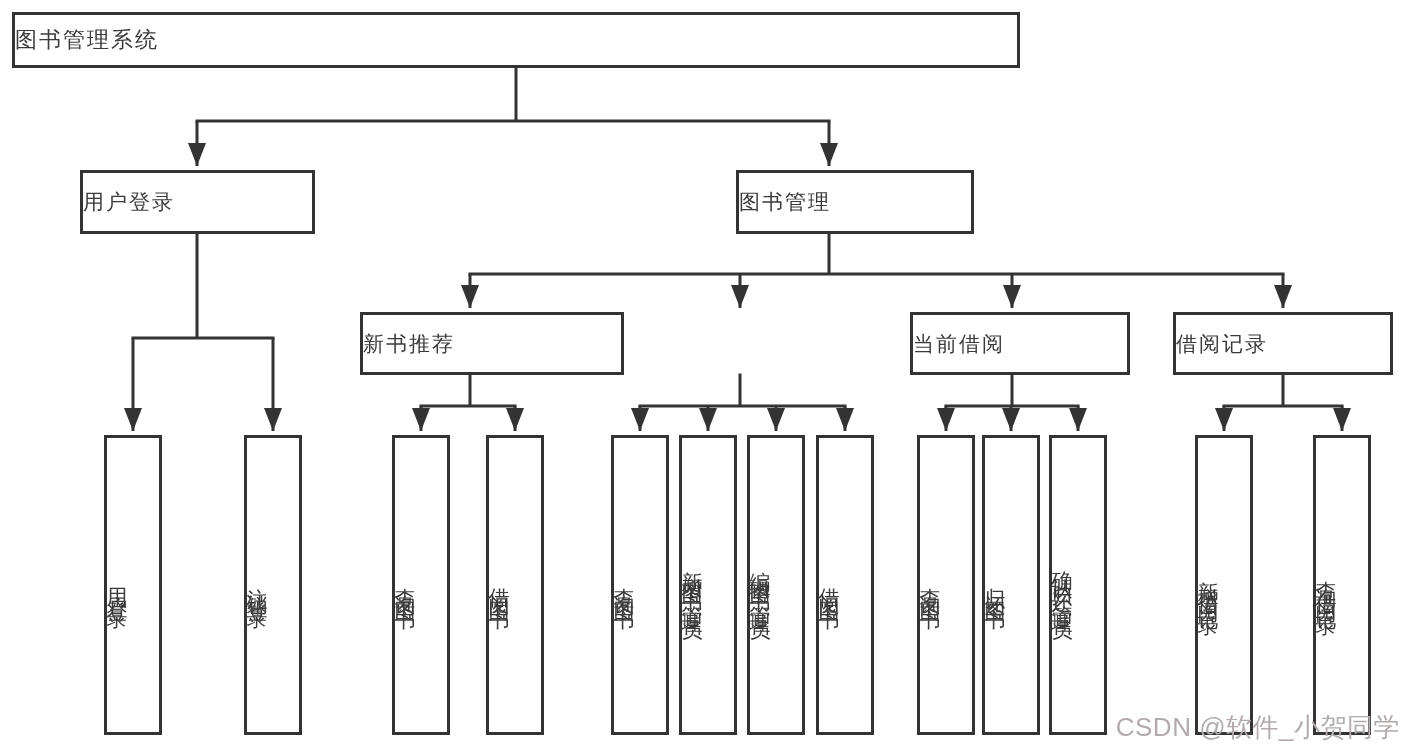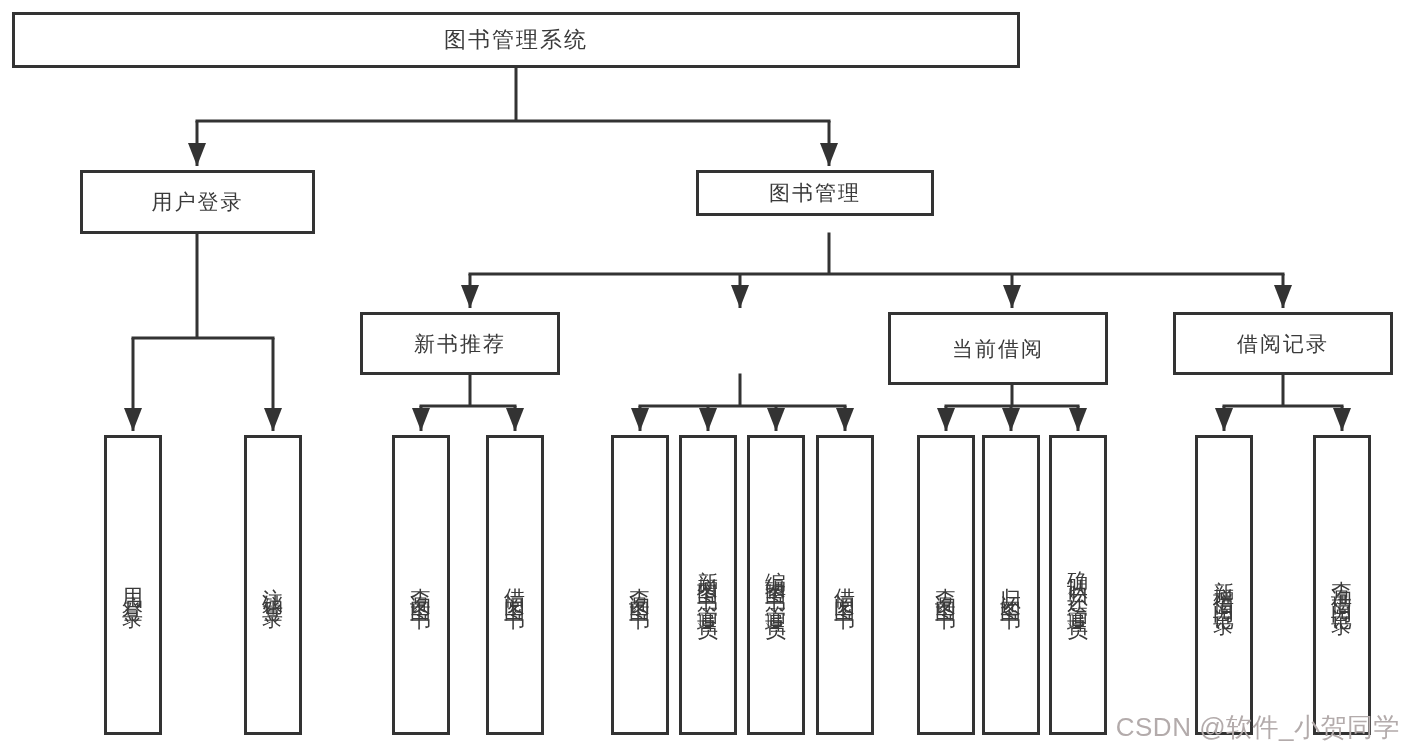--- a/index.html
+++ b/index.html
@@ -12,21 +12,21 @@
   body{
     font-family:"Liberation Sans","DejaVu Sans",sans-serif;
     width:1405px;height:747px;overflow:hidden;position:relative;
   }
   .canvas{position:absolute;left:0;top:0;width:1405px;height:747px;background:var(--boxbg);}
   svg.connectors{position:absolute;left:0;top:0;z-index:1;}
   svg.connectors path{stroke:var(--line);stroke-width:3;fill:none;}
   .node{
     position:absolute;z-index:2;background:var(--boxbg);
     border:3px solid var(--line);box-sizing:border-box;
-    display:flex;align-items:center;justify-content:center;
+    display:flex;align-items:center;justify-content:flex-start;
     color:var(--text);
   }
   .node span{display:block;}
   .root-label{font-size:22px;letter-spacing:2px;}
   .branch-label{font-size:21px;letter-spacing:2px;}
   .leaf{
     width:58px;height:300px;top:435px;
   }
   .leaf span{
     writing-mode:vertical-rl;text-orientation:mixed;
@@ -79,28 +79,28 @@
     <path d="M1342 406 V431" marker-end="url(#arrow)"></path>
   </svg>
 
   <div class="node" style="left:12px;top:12px;width:1008px;height:56px">
     <span class="root-label">图书管理系统</span>
   </div>
 
   <div class="node" style="left:80px;top:170px;width:235px;height:64px">
     <span class="branch-label">用户登录</span>
   </div>
-  <div class="node" style="left:696px;top:170px;width:238px;height:46px">
+  <div class="node" style="left:736px;top:170px;width:238px;height:64px">
     <span class="branch-label">图书管理</span>
   </div>
 
-  <div class="node" style="left:360px;top:312px;width:200px;height:63px">
+  <div class="node" style="left:360px;top:312px;width:264px;height:63px">
     <span class="branch-label">新书推荐</span>
   </div>
-  <div class="node" style="left:888px;top:312px;width:220px;height:73px">
+  <div class="node" style="left:910px;top:312px;width:220px;height:63px">
     <span class="branch-label">当前借阅</span>
   </div>
   <div class="node" style="left:1173px;top:312px;width:220px;height:63px">
     <span class="branch-label">借阅记录</span>
   </div>
 
   <div class="node leaf" style="left:104px">
     <span>用户登录</span>
   </div>
   <div class="node leaf" style="left:244px">

